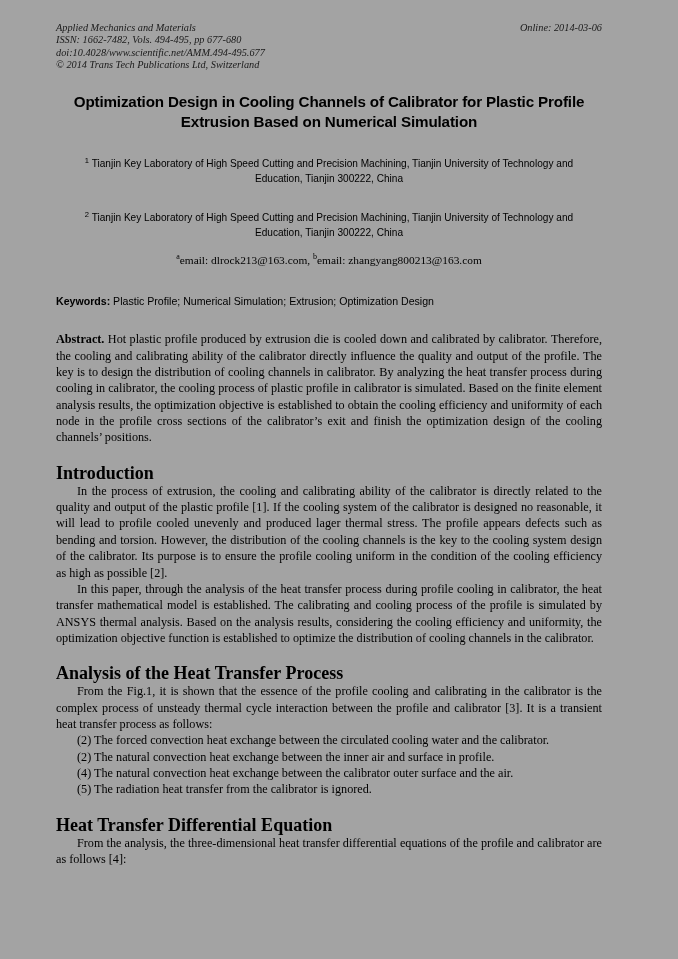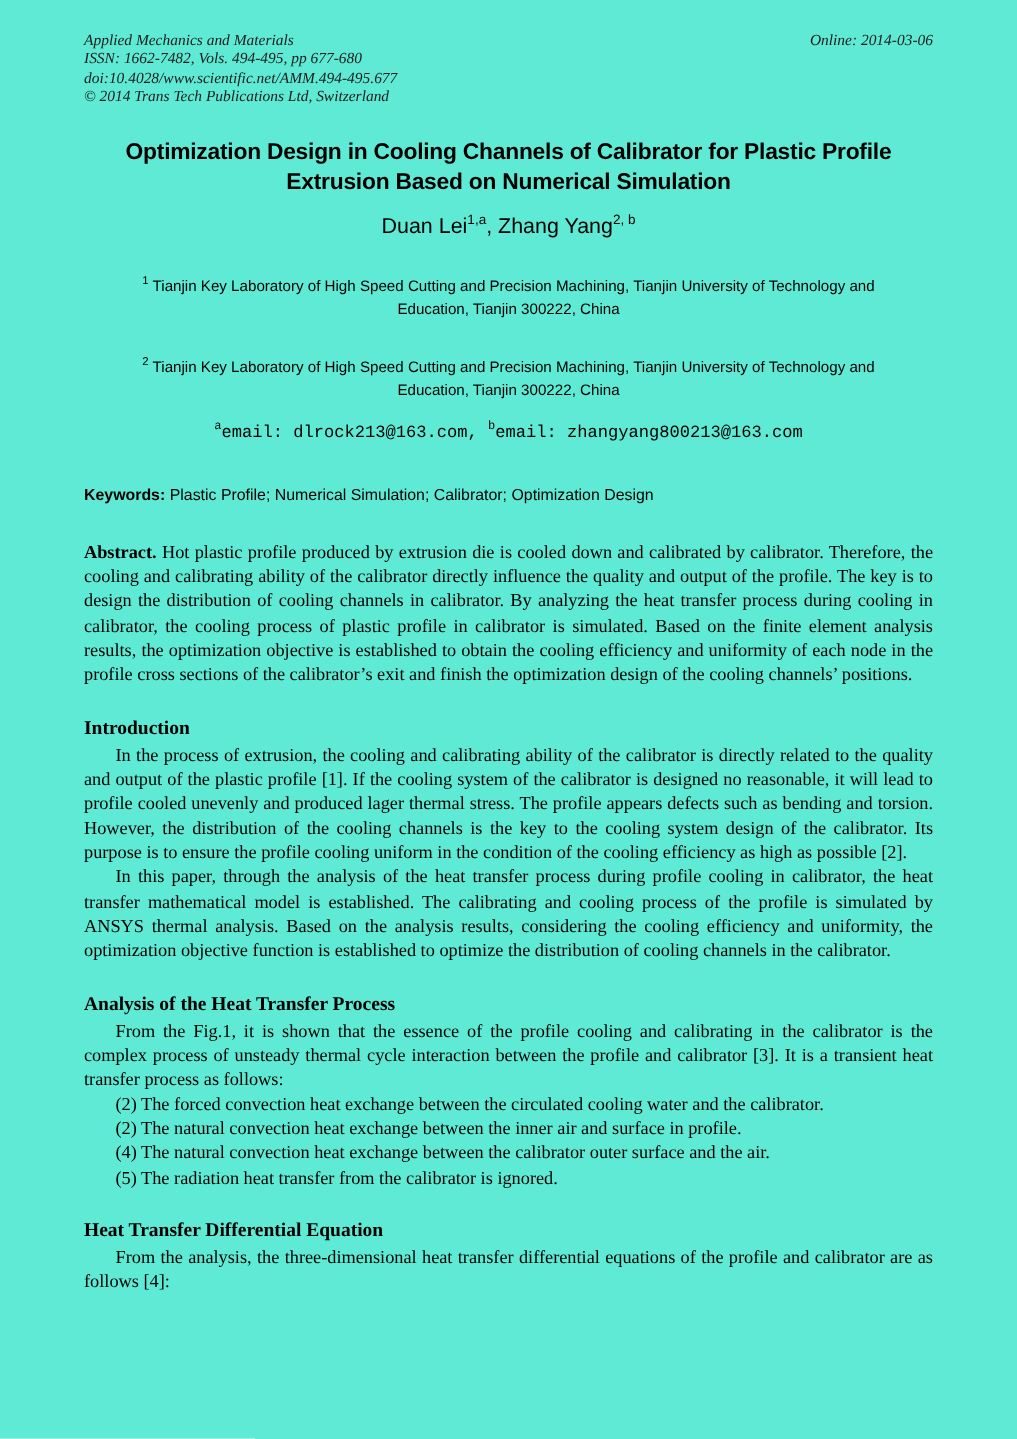--- a/index.html
+++ b/index.html
@@ -14,22 +14,22 @@
     overflow: hidden;
     font-family: "Liberation Serif", "DejaVu Serif", serif;
     color: #000000;
     -webkit-font-smoothing: antialiased;
   }
   .page {
     position: relative;
     width: 678px;
     height: 959px;
     box-sizing: border-box;
-    padding: 22px 56px 0 56px;
-    background: #5eead4;
+    padding: 22px 76px 0 56px;
+    background: #a3a3a3;
   }
 
   
   .journal-header {
     position: relative;
     font-family: "Liberation Serif", "DejaVu Serif", serif;
     font-style: italic;
     font-size: 10.3px;
     line-height: 12.4px;
     color: #1a1a1a;
@@ -85,21 +85,21 @@
     text-align: center;
     padding: 0 28px;
   }
   .affiliation sup {
     font-size: 7.6px;
     vertical-align: super;
     line-height: 0;
   }
   .emails {
     margin-top: 13px;
-    font-family: Liberation Mono, monospace;
+    font-family: Liberation Serif, serif;
     font-size: 11.4px;
     line-height: 15px;
     text-align: center;
   }
   .emails sup {
     font-size: 8px;
     vertical-align: super;
     line-height: 0;
   }
 
@@ -126,21 +126,21 @@
   }
   .abstract .ab-label {
     font-weight: bold;
     margin-top: 32px;
   }
 
   
   .section-heading {
     font-family: "Liberation Serif", "DejaVu Serif", serif;
     font-weight: bold;
-    font-size: 13px;
+    font-size: 18px;
     line-height: 16px;
     margin-top: 19px;
     margin-bottom: 2px;
   }
 
   
   .body-par {
     font-family: "Liberation Serif", "DejaVu Serif", serif;
     font-size: 12.2px;
     line-height: 16.35px;
@@ -169,40 +169,37 @@
       <div class="jh-line">Applied Mechanics and Materials</div>
       <div class="jh-line">ISSN: 1662-7482, Vols. 494-495, pp 677-680</div>
       <div class="jh-line">doi:10.4028/www.scientific.net/AMM.494-495.677</div>
       <div class="jh-line">© 2014 Trans Tech Publications Ltd, Switzerland</div>
     </div>
     <div class="online-date">Online: 2014-03-06</div>
   </div>
 
   <h1 class="paper-title">Optimization Design in Cooling Channels of Calibrator for Plastic Profile Extrusion Based on Numerical Simulation</h1>
 
-  <div class="authors">
-    <span>Duan Lei</span><sup>1,a</sup><span>, </span><span>Zhang Yang</span><sup>2, b</sup>
-  </div>
 
   <div class="affiliation">
     <sup>1</sup>
     <span>Tianjin Key Laboratory of High Speed Cutting and Precision Machining, Tianjin University of Technology and Education, Tianjin 300222, China</span>
   </div>
 
   <div class="affiliation">
     <sup>2</sup>
     <span>Tianjin Key Laboratory of High Speed Cutting and Precision Machining, Tianjin University of Technology and Education, Tianjin 300222, China</span>
   </div>
 
   <div class="emails">
     <sup>a</sup><span>email: dlrock213@163.com,</span> <sup>b</sup><span>email: zhangyang800213@163.com</span>
   </div>
 
   <div class="keywords">
-    <span class="kw-label">Keywords:</span><span> Plastic Profile; Numerical Simulation; Calibrator; Optimization Design</span>
+    <span class="kw-label">Keywords:</span><span> Plastic Profile; Numerical Simulation; Extrusion; Optimization Design</span>
   </div>
 
   <div class="abstract">
     <span class="ab-label">Abstract.</span><span> Hot plastic profile produced by extrusion die is cooled down and calibrated by calibrator. Therefore, the cooling and calibrating ability of the calibrator directly influence the quality and output of the profile. The key is to design the distribution of cooling channels in calibrator. By analyzing the heat transfer process during cooling in calibrator, the cooling process of plastic profile in calibrator is simulated. Based on the finite element analysis results, the optimization objective is established to obtain the cooling efficiency and uniformity of each node in the profile cross sections of the calibrator’s exit and finish the optimization design of the cooling channels’ positions.</span>
   </div>
 
   <div class="section-heading">Introduction</div>
   <p class="body-par">In the process of extrusion, the cooling and calibrating ability of the calibrator is directly related to the quality and output of the plastic profile [1]. If the cooling system of the calibrator is designed no reasonable, it will lead to profile cooled unevenly and produced lager thermal stress. The profile appears defects such as bending and torsion. However, the distribution of the cooling channels is the key to the cooling system design of the calibrator. Its purpose is to ensure the profile cooling uniform in the condition of the cooling efficiency as high as possible [2].</p>
   <p class="body-par">In this paper, through the analysis of the heat transfer process during profile cooling in calibrator, the heat transfer mathematical model is established. The calibrating and cooling process of the profile is simulated by ANSYS thermal analysis. Based on the analysis results, considering the cooling efficiency and uniformity, the optimization objective function is established to optimize the distribution of cooling channels in the calibrator.</p>
 

